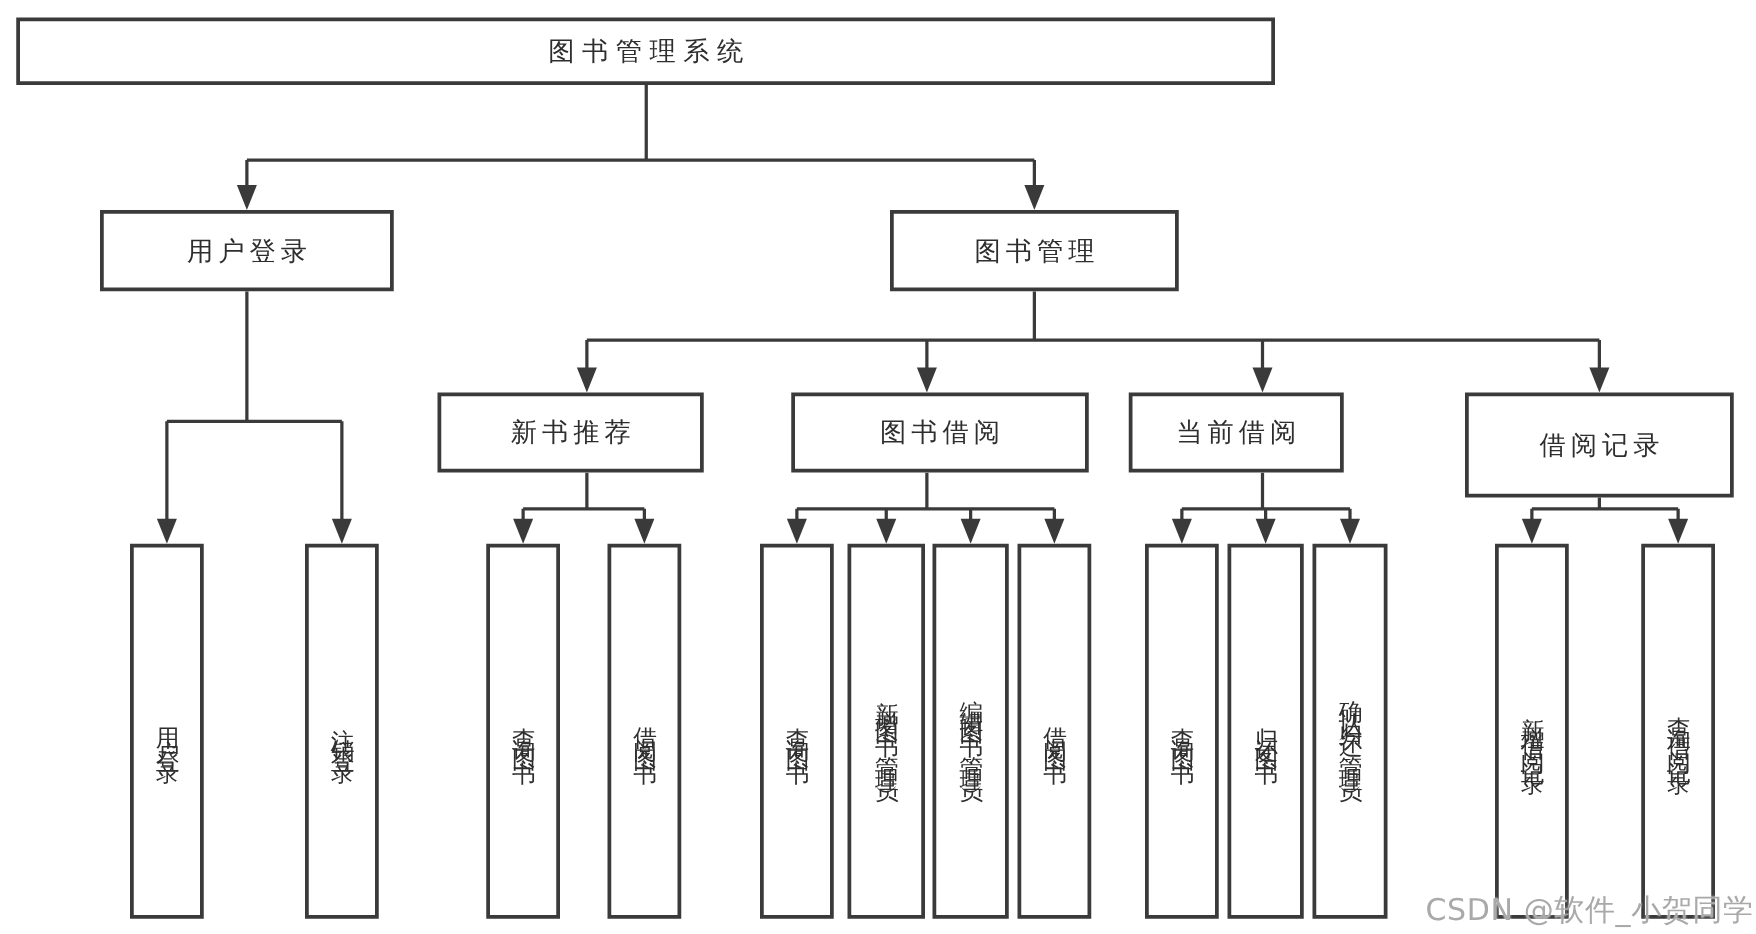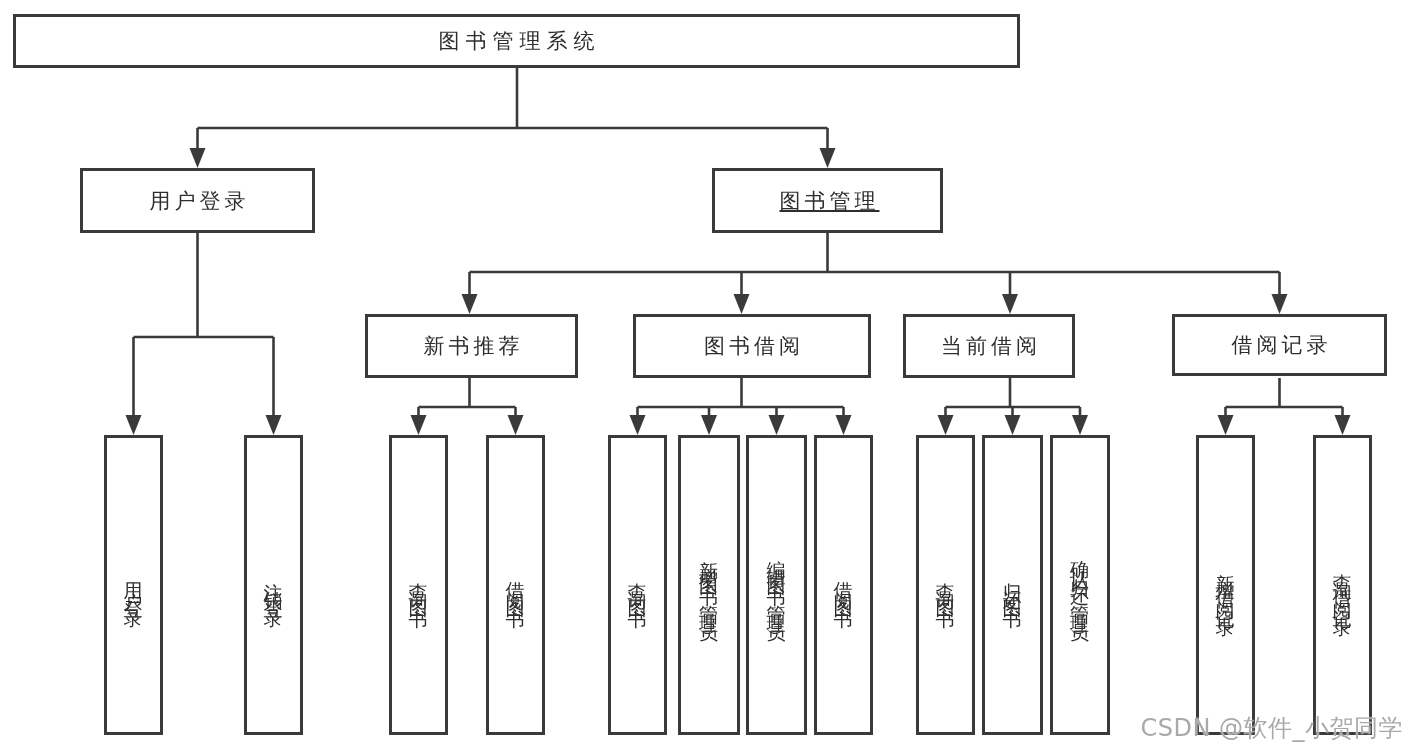--- a/index.html
+++ b/index.html
@@ -139,34 +139,34 @@
     </g>
   </svg>
 
   <div class="node h-node root-node" style="left:13px; top:14px; width:1007px; height:54px;">
     <span>图书管理系统</span>
   </div>
 
   <div class="node h-node" style="left:80px; top:168px; width:235px; height:65px;">
     <span>用户登录</span>
   </div>
-  <div class="node h-node" style="left:712px; top:168px; width:231px; height:65px;text-decoration:underline;">
+  <div class="node h-node" style="left:712px; top:168px; width:231px; height:65px;">
     <span>图书管理</span>
   </div>
 
-  <div class="node h-node" style="left:365px; top:314px; width:213px; height:64px;">
+  <div class="node h-node" style="left:350px; top:314px; width:213px; height:64px;">
     <span>新书推荐</span>
   </div>
   <div class="node h-node" style="left:633px; top:314px; width:238px; height:64px;">
     <span>图书借阅</span>
   </div>
   <div class="node h-node" style="left:903px; top:314px; width:172px; height:64px;">
     <span>当前借阅</span>
   </div>
-  <div class="node h-node" style="left:1172px; top:314px; width:215px; height:62px;">
+  <div class="node h-node" style="left:1172px; top:314px; width:215px; height:84px;">
     <span>借阅记录</span>
   </div>
 
   <div class="node v-node" style="left:104px; top:435px; width:59px; height:300px;">
     <span>用户登录</span>
   </div>
   <div class="node v-node" style="left:244px; top:435px; width:59px; height:300px;">
     <span>注销登录</span>
   </div>
 

